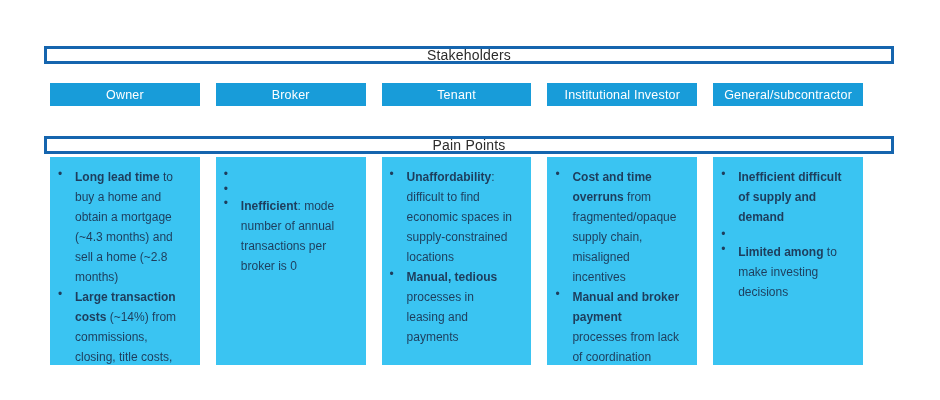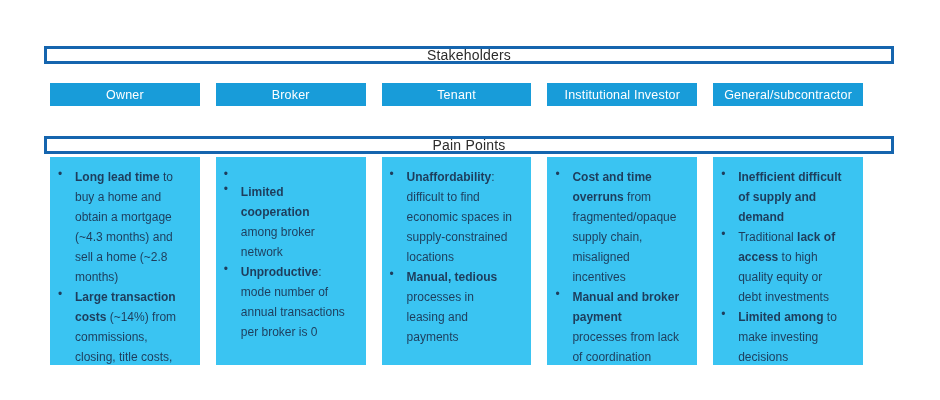--- a/index.html
+++ b/index.html
@@ -113,25 +113,24 @@
           <span class="marker">•</span>
           <span class="bullet-text"><span class="b">Large transaction costs</span><span> (~14%) from commissions, closing, title costs, origination fees</span></span>
         </div>
       </div>
       <div class="pain-box">
         <div class="bullet">
           <span class="marker">•</span>
         </div>
         <div class="bullet">
           <span class="marker">•</span>
-          <span class="bullet-text"><span class="b">Limited cooperation</span><span> among broker network</span></span>
         </div>
         <div class="bullet">
           <span class="marker">•</span>
-          <span class="bullet-text"><span class="b">Unproductive</span><span>: mode number of annual transactions per broker is 0</span></span>
+          <span class="bullet-text"><span class="b">Inefficient</span><span>: mode number of annual transactions per broker is 0</span></span>
         </div>
       </div>
       <div class="pain-box">
         <div class="bullet">
           <span class="marker">•</span>
           <span class="bullet-text"><span class="b">Unaffordability</span><span>: difficult to find economic spaces in supply-constrained locations</span></span>
         </div>
         <div class="bullet">
           <span class="marker">•</span>
           <span class="bullet-text"><span class="b">Manual, tedious</span><span> processes in leasing and payments</span></span>
@@ -147,21 +146,20 @@
           <span class="bullet-text"><span class="b">Manual and broker payment</span><span> processes from lack of coordination</span></span>
         </div>
       </div>
       <div class="pain-box">
         <div class="bullet">
           <span class="marker">•</span>
           <span class="bullet-text"><span class="b">Inefficient difficult of supply and demand</span></span>
         </div>
         <div class="bullet">
           <span class="marker">•</span>
-          <span class="bullet-text"><span>Traditional </span><span class="b">lack of access</span><span> to high quality equity or debt investments</span></span>
         </div>
         <div class="bullet">
           <span class="marker">•</span>
           <span class="bullet-text"><span class="b">Limited among</span><span> to make investing decisions</span></span>
         </div>
       </div>
     </div>
 
 </div>
 

